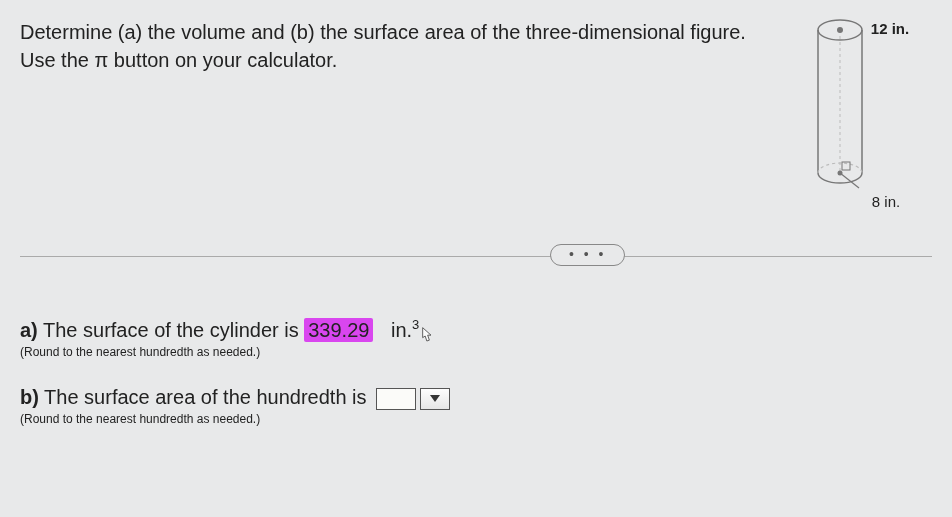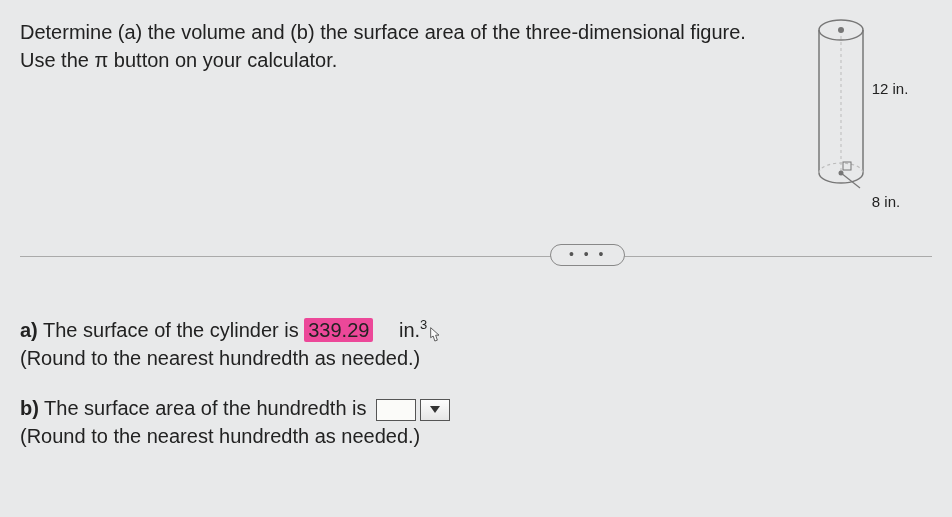--- a/index.html
+++ b/index.html
@@ -24,22 +24,22 @@
       display: flex;
       flex-direction: column;
       align-items: center;
       position: relative;
     }
     .cyl-wrap { display: flex; align-items: flex-start; }
     .cyl-svg { display: block; }
     .dim-h {
       font-size: 15px;
       margin-left: 6px;
-      margin-top: 60px;
       white-space: nowrap;
+      font-weight: bold;
     }
     .dim-r {
       font-size: 15px;
       margin-left: 48px;
       margin-top: -2px;
       white-space: nowrap;
     }
     .divider-row {
       position: relative;
       margin-top: 32px;
@@ -67,36 +67,36 @@
       color: #555;
       cursor: pointer;
     }
     .answers {
       margin-top: 48px;
       font-size: 20px;
     }
     .ans-block { margin-bottom: 22px; }
     .ans-label { font-weight: bold; }
     .ans-value {
-      background: #ec4899;
+      background: #d946ef;
       padding: 1px 4px;
       border-radius: 2px;
     }
-    .unit-wrap { position: relative; display: inline-block; margin-left: 20px; }
+    .unit-wrap { position: relative; display: inline-block; margin-left: 12px; }
     .unit { }
     .sup { font-size: 13px; vertical-align: super; }
     .cursor-icon {
       position: absolute;
       left: 26px;
       top: 10px;
       width: 18px;
       height: 20px;
       pointer-events: none;
     }
-    .round-note { font-size: 20px; }
+    .round-note { font-size: 12px; }
     .input-box {
       display: inline-block;
       width: 40px;
       height: 22px;
       border: 1px solid #555;
       background: #fbfbf9;
       vertical-align: middle;
       margin: 0 4px;
     }
     .dropdown {

